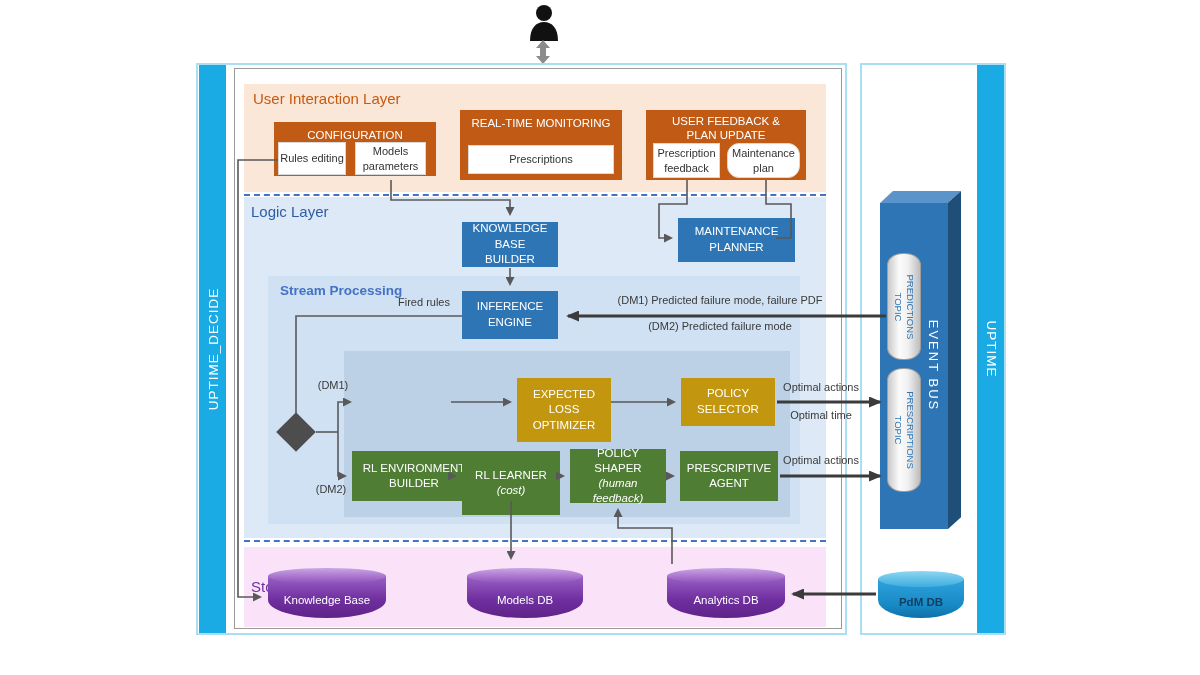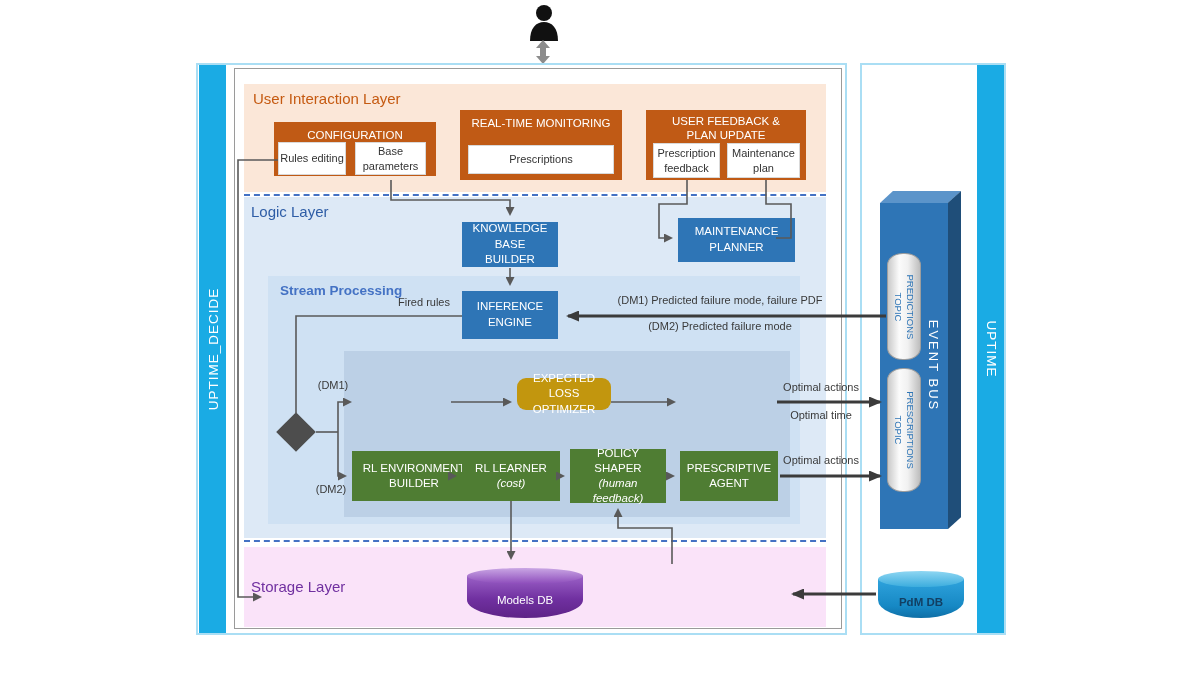--- a/index.html
+++ b/index.html
@@ -83,61 +83,68 @@
   <div class="dash" style="left:244px;top:540px;width:582px;"></div>
 
   <div class="band-title" style="left:253px;top:90px;color:#c55a11;">User Interaction Layer</div>
   <div class="band-title" style="left:251px;top:203px;color:#2e5da6;">Logic Layer</div>
   <div class="band-title" style="left:251px;top:552px;color:#7030a0;margin-top:26px;">Storage Layer</div>
 
   <div class="obox" style="left:274px;top:110px;width:162px;height:54px;margin-top:12px;">
     <div class="hdr">CONFIGURATION</div>
   </div>
   <div class="wsub" style="left:278px;top:142px;width:68px;height:33px;">Rules editing</div>
-  <div class="wsub" style="left:355px;top:142px;width:71px;height:33px;">Base parameters</div>
+  <div class="wsub" style="left:355px;top:142px;width:71px;height:33px;">Models parameters</div>
 
   <div class="obox" style="left:460px;top:110px;width:162px;height:70px;">
     <div class="hdr">REAL-TIME MONITORING</div>
   </div>
   <div class="wsub" style="left:468px;top:145px;width:146px;height:29px;">Prescriptions</div>
 
   <div class="obox" style="left:646px;top:110px;width:160px;height:70px;">
     <div class="hdr" style="padding-left:18px;padding-right:18px;padding-top:4px;">USER FEEDBACK &amp; PLAN UPDATE</div>
   </div>
   <div class="wsub" style="left:653px;top:143px;width:67px;height:35px;">Prescription feedback</div>
-  <div class="wsub" style="left:727px;top:143px;width:73px;height:35px;">Maintenance plan</div>
+  <div class="wsub" style="left:727px;top:143px;width:73px;height:35px;border-radius:12px;">Maintenance plan</div>
 
   <div class="bbox" style="left:462px;top:222px;width:96px;height:45px;padding:12px 10px;">KNOWLEDGE BASE BUILDER</div>
   <div class="bbox" style="left:678px;top:218px;width:117px;height:44px;padding:2px 8px;">MAINTENANCE PLANNER</div>
 
   <div class="subpanel" style="left:268px;top:276px;width:532px;height:248px;background:#cfe1f3;"></div>
   <div class="subpanel-title" style="left:280px;top:283px;">Stream Processing</div>
   <div class="bbox" style="left:462px;top:291px;width:96px;height:48px;padding:2px 12px;">INFERENCE ENGINE</div>
 
   <div class="subpanel" style="left:344px;top:351px;width:446px;height:166px;background:#bcd0e6;"></div>
 
-  <div class="gbox" style="left:517px;top:378px;width:94px;height:32px;padding:2px 8px;border-radius:9px;">EXPECTED LOSS OPTIMIZER</div>
+  <div class="gbox" style="left:517px;top:378px;width:94px;height:64px;padding:2px 8px;">EXPECTED LOSS OPTIMIZER</div>
+  <div class="gbox" style="left:681px;top:378px;width:94px;height:48px;padding:2px 14px;">POLICY SELECTOR</div>
 
   <div class="grbox" style="left:352px;top:451px;width:124px;height:50px;padding:2px 8px;">
     <span>RL ENVIRONMENT BUILDER</span>
   </div>
-  <div class="grbox" style="left:462px;top:451px;width:98px;height:50px;padding:2px 8px;">
+  <div class="grbox" style="left:462px;top:451px;width:98px;height:64px;padding:2px 8px;">
     <span>RL LEARNER</span>
     <span class="it">(cost)</span>
   </div>
   <div class="grbox" style="left:570px;top:449px;width:96px;height:54px;padding:2px 8px;">
     <span>POLICY SHAPER</span>
     <span class="it">(human feedback)</span>
   </div>
   <div class="grbox" style="left:680px;top:451px;width:98px;height:50px;padding:2px 10px;">PRESCRIPTIVE AGENT</div>
 
   <div class="diamond" style="left:282px;top:418px;"></div>
 
+  <div class="db purple" style="left:268px;top:576px;width:118px;height:42px;">
+    <span class="lbl">Knowledge Base</span>
+  </div>
   <div class="db purple" style="left:467px;top:576px;width:116px;height:42px;">
     <span class="lbl">Models DB</span>
+  </div>
+  <div class="db purple" style="left:667px;top:576px;width:118px;height:42px;">
+    <span class="lbl">Analytics DB</span>
   </div>
 
   <div class="ann" style="left:393px;top:296px;width:62px;">Fired rules</div>
   <div class="ann" style="left:600px;top:294px;width:240px;">(DM1) Predicted failure mode, failure PDF</div>
   <div class="ann" style="left:615px;top:320px;width:210px;">(DM2) Predicted failure mode</div>
   <div class="ann" style="left:315px;top:379px;width:36px;">(DM1)</div>
   <div class="ann" style="left:313px;top:483px;width:36px;">(DM2)</div>
   <div class="ann" style="left:780px;top:381px;width:82px;">Optimal actions</div>
   <div class="ann" style="left:784px;top:409px;width:74px;">Optimal time</div>
   <div class="ann" style="left:780px;top:454px;width:82px;">Optimal actions</div>

